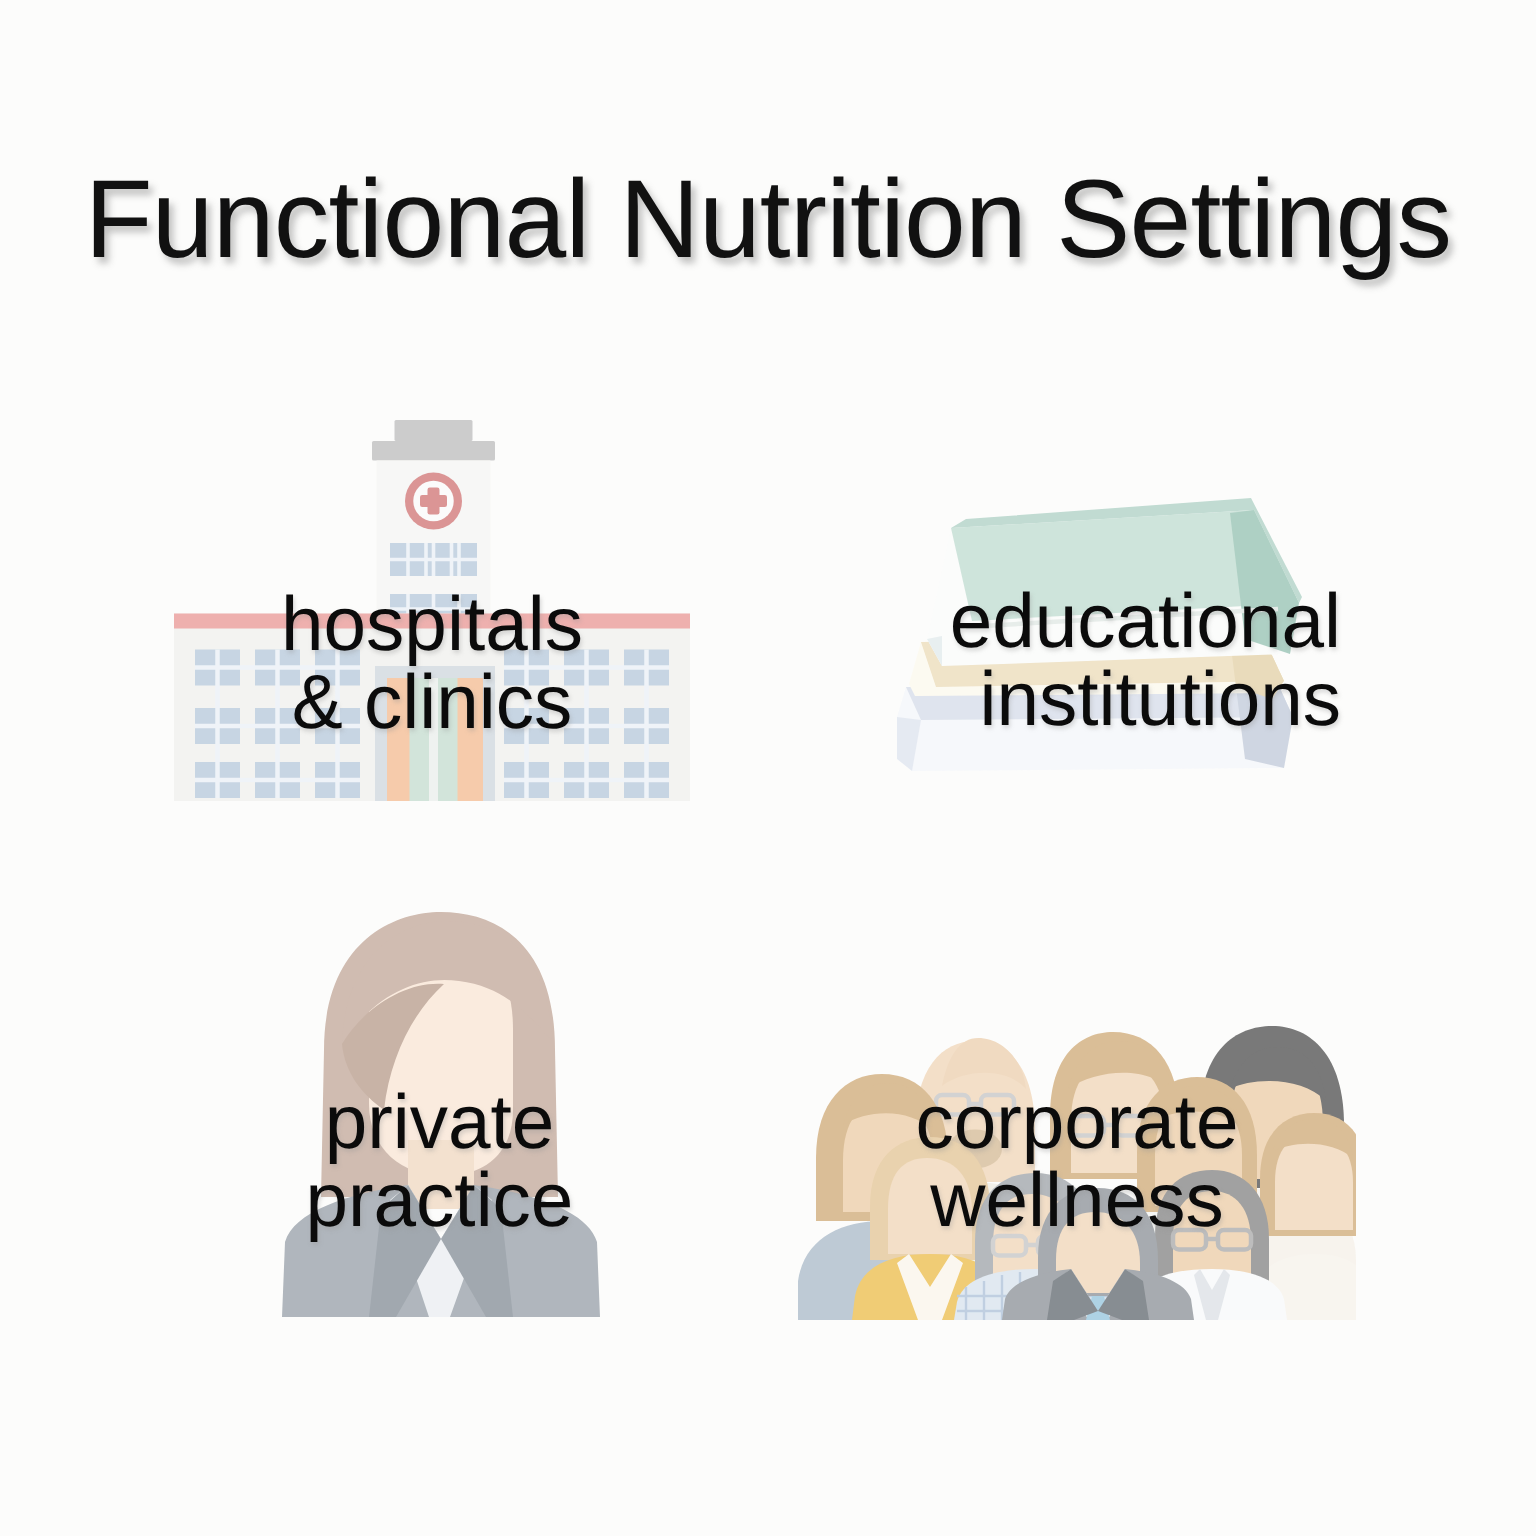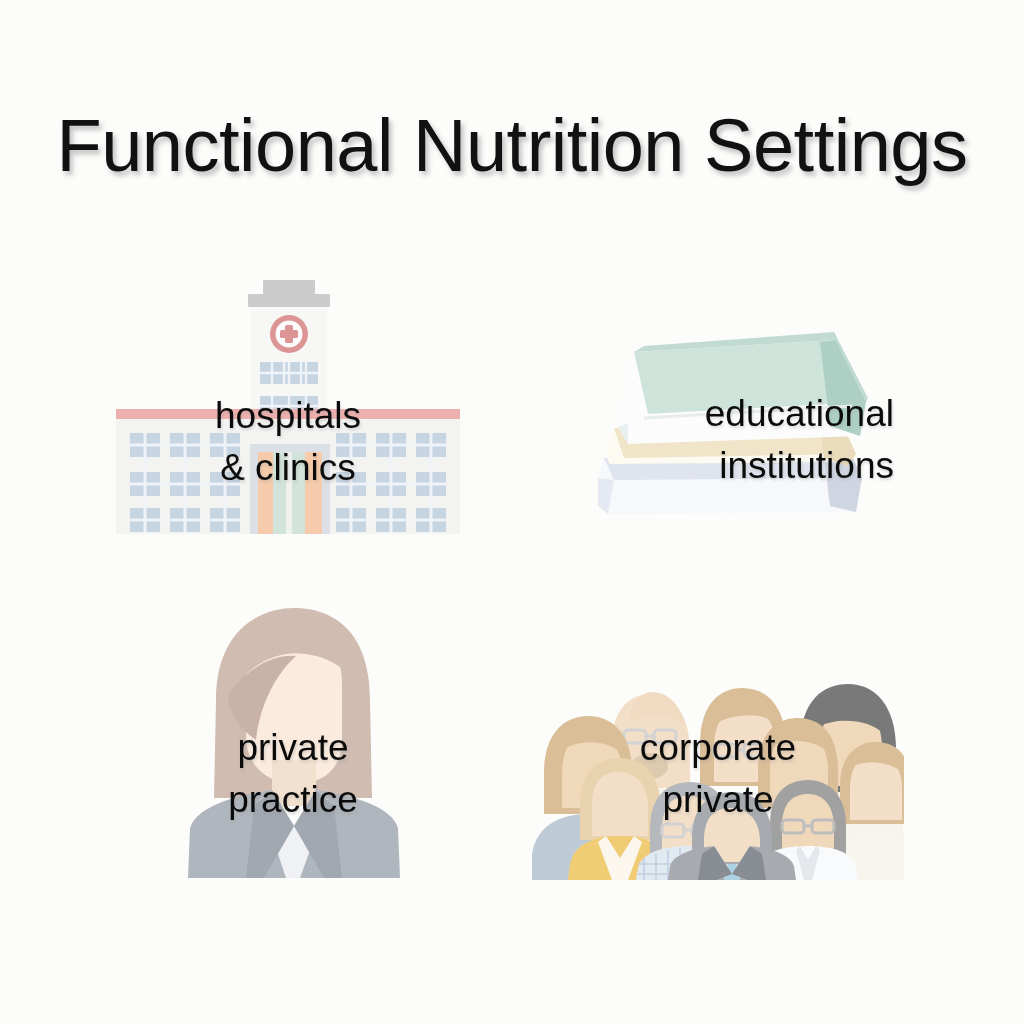--- a/index.html
+++ b/index.html
@@ -46,21 +46,21 @@
     left: 0;
     top: 0;
     width: 100%;
     height: 100%;
   }
   .cell-label {
     position: absolute;
     left: 50%;
     transform: translateX(-50%);
     text-align: center;
-    font-size: 37px;
+    font-size: 51px;
     line-height: 52px;
     font-weight: 400;
     color: #0b0b0b;
     white-space: pre-line;
     text-shadow: 1px 2px 3px rgba(150,150,150,0.35);
     z-index: 5;
   }
 
   #cell-hospitals { left: 108px; top: 276px; width: 360px; height: 262px; }
   #cell-hospitals .cell-label { top: 114px; width: 340px; }
@@ -324,16 +324,16 @@
 
           <path d="M200 206 L194 212 L200 212 L206 212 Z" fill="#a8cfe3"></path>
           <path d="M196 196 L204 196 L208 212 L192 212 Z" fill="#a8cfe3"></path>
 
           <path d="M182 178 L200 206 L184 212 L166 212 L170 186 Z" fill="#7e848a"></path>
           <path d="M218 178 L200 206 L216 212 L234 212 L230 186 Z" fill="#7e848a"></path>
         </g>
       </svg>
     </div>
     <div class="cell-label">corporate
-private</div>
+wellness</div>
   </div>
 
 </div>
 
 </body></html>

